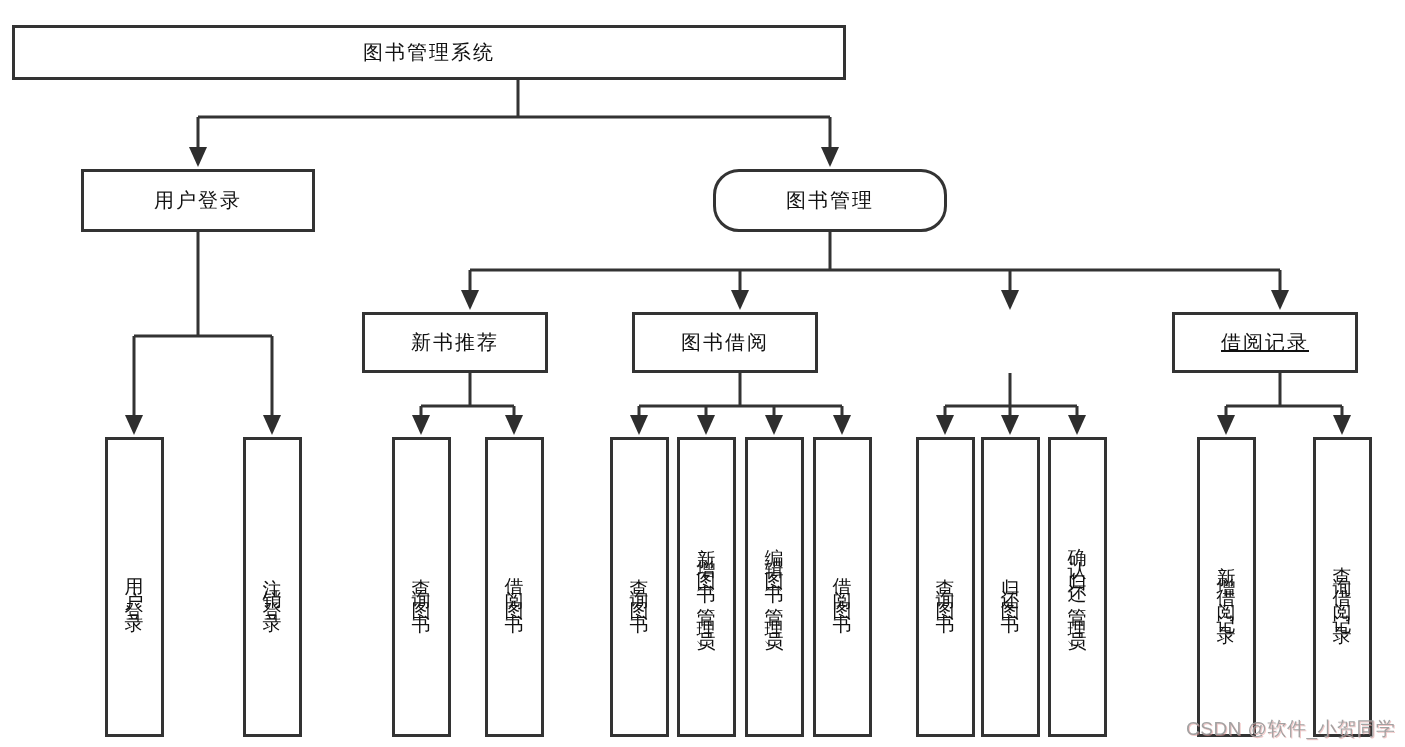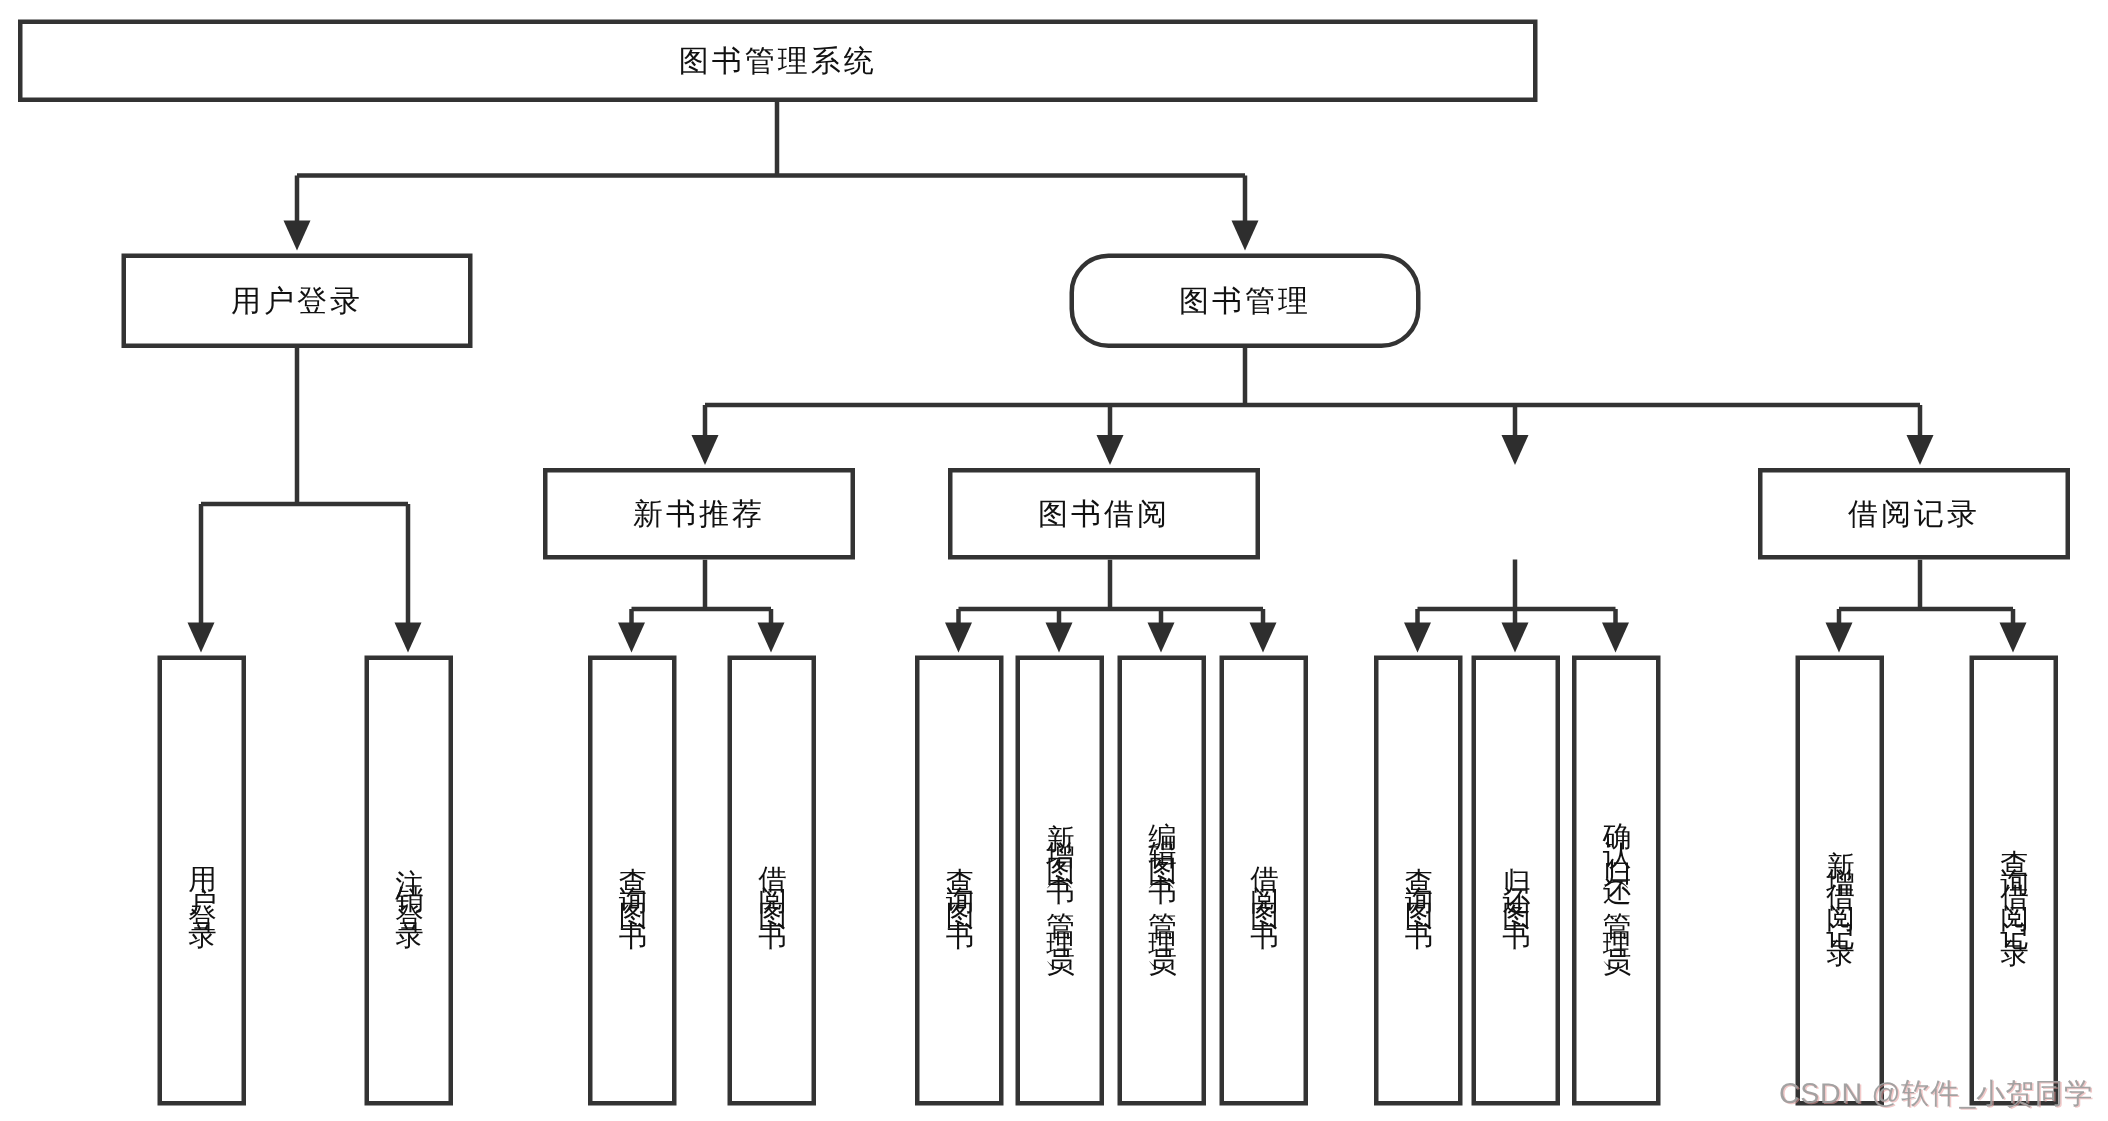--- a/index.html
+++ b/index.html
@@ -23,23 +23,23 @@
   .box {
     position:absolute;
     background:#ffffff;
     border:3px solid #333333;
     display:flex;
     align-items:center;
     justify-content:center;
     color:#111111;
   }
   .hlabel { font-size:20px; letter-spacing:2px; white-space:nowrap; }
-  .root  { left:12px; top:13px; width:1013px; height:55px; }
+  .root  { left:12px; top:25px; width:834px; height:55px; }
   .lvl1  { top:169px; width:234px; height:63px; }
-  .mid   { top:312px; width:208px; height:61px; }
+  .mid   { top:312px; width:186px; height:61px; }
   .leaf  { top:437px; width:59px; height:300px; }
   .vtext {
     writing-mode:vertical-rl;
     text-orientation:mixed;
     font-size:19px;
     line-height:1;
     letter-spacing:12px;
     white-space:nowrap;
   }
   .watermark {
@@ -102,21 +102,21 @@
   <div class="box lvl1" style="left:713px;border-radius:26px;">
     <span class="hlabel">图书管理</span>
   </div>
 
   <div class="box mid" style="left:362px;">
     <span class="hlabel">新书推荐</span>
   </div>
   <div class="box mid" style="left:632px;font-family:Liberation Mono, monospace;">
     <span class="hlabel">图书借阅</span>
   </div>
-  <div class="box mid" style="left:1172px;">
+  <div class="box mid" style="left:1172px;text-decoration:underline;">
     <span class="hlabel">借阅记录</span>
   </div>
 
   <div class="box leaf" style="left:105px;">
     <span class="vtext">用户登录</span>
   </div>
   <div class="box leaf" style="left:243px;">
     <span class="vtext">注销登录</span>
   </div>
 

